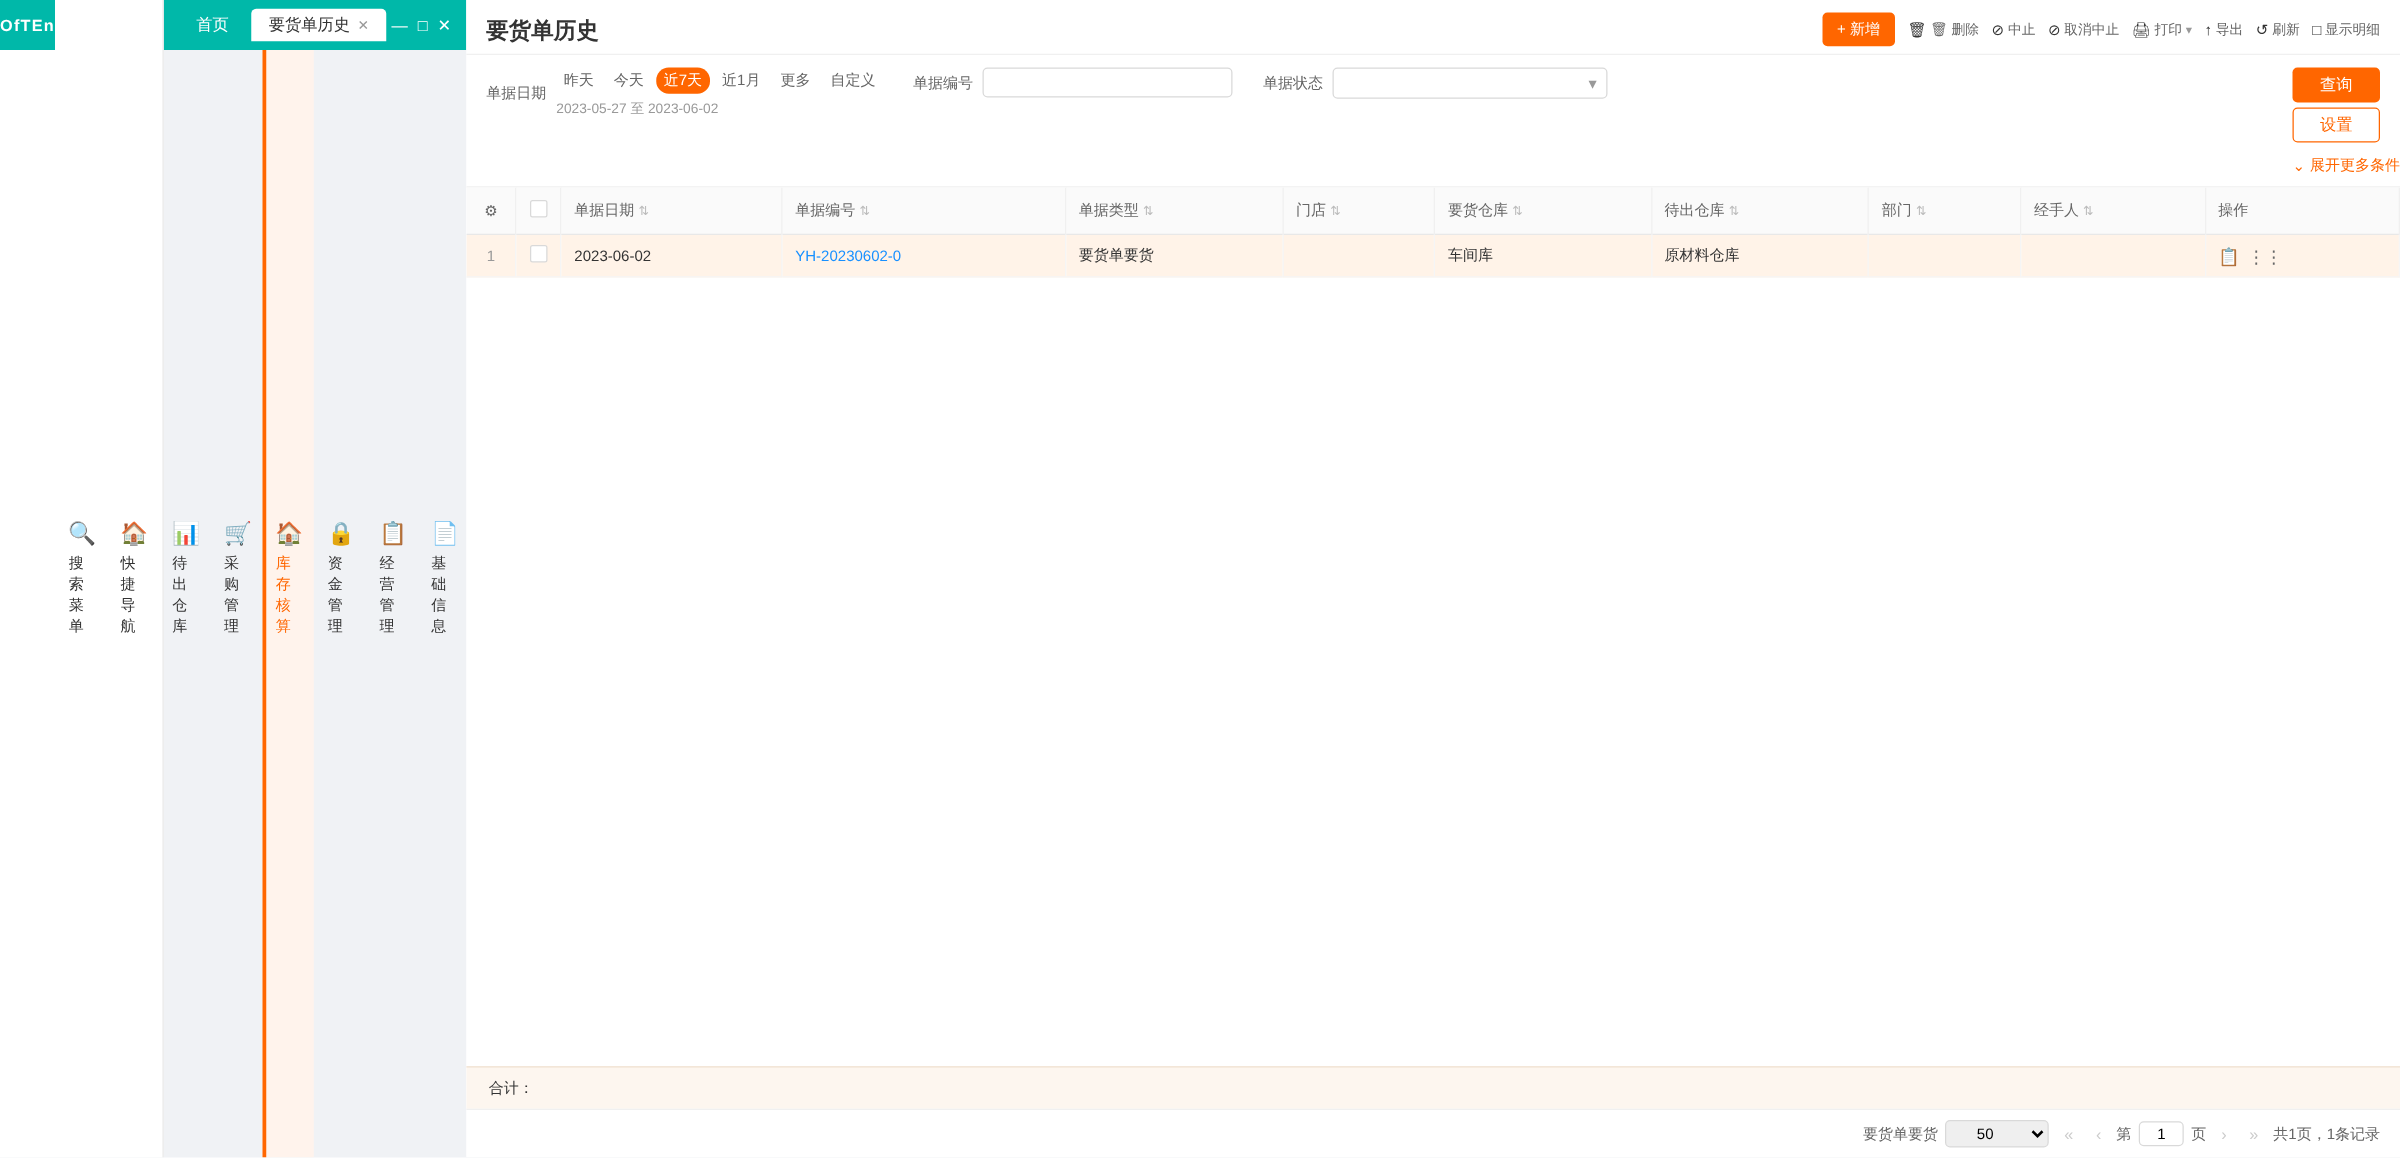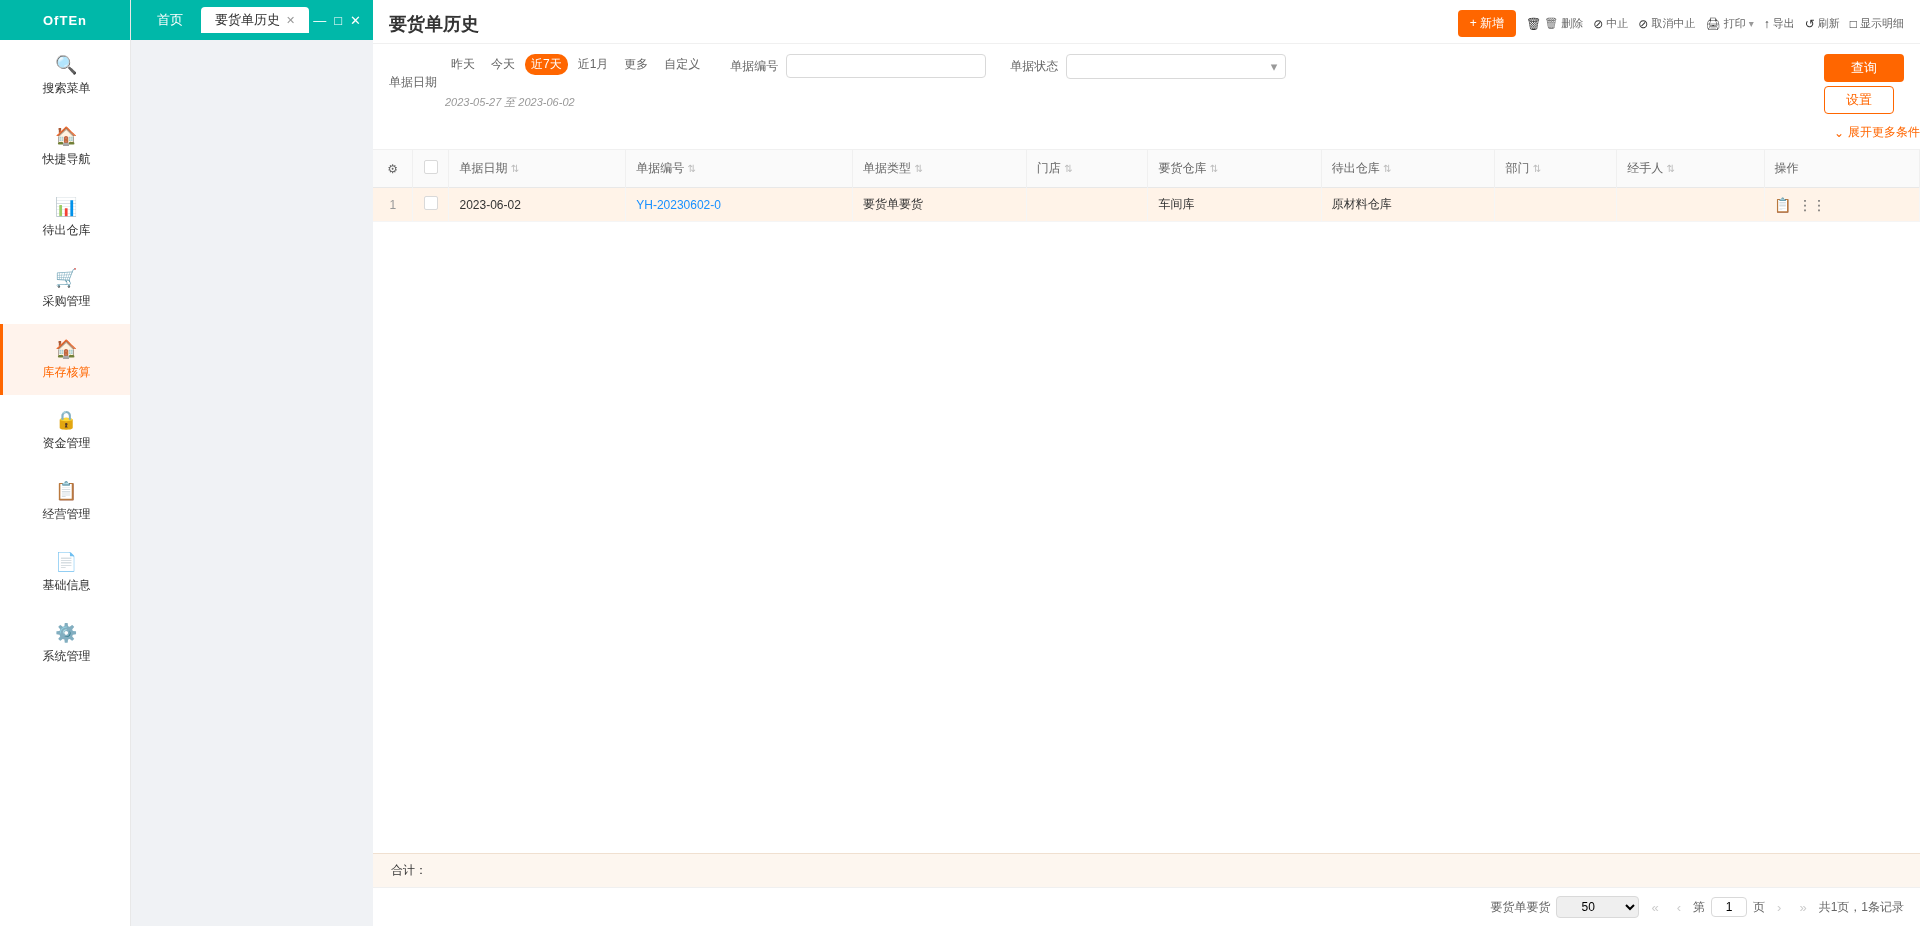--- a/index.html
+++ b/index.html
@@ -3,21 +3,21 @@
   <meta charset="utf-8">
   <style>
     * { box-sizing: border-box; margin: 0; padding: 0; }
     body { font-family: 'Microsoft YaHei', Arial, sans-serif; font-size: 13px; background: #f0f2f5; display: flex; height: 926px; overflow: hidden; }
 
     
     .sidebar {
       width: 131px;
       background: #fff;
       display: flex;
-      flex-direction: column;
+      flex-direction: row;
       border-right: 1px solid #e8e8e8;
       flex-shrink: 0;
     }
     .sidebar-item {
       display: flex;
       flex-direction: column;
       align-items: center;
       justify-content: center;
       padding: 14px 8px;
       cursor: pointer;
@@ -118,21 +118,21 @@
       font-size: 12px;
     }
     .btn-query {
       background: #f60;
       color: #fff;
       border: none;
       border-radius: 4px;
       padding: 5px 16px;
       cursor: pointer;
       font-size: 13px;
-      width: 80px;
+      width: 70px;
     }
     .btn-setting {
       background: #fff;
       color: #f60;
       border: 1px solid #f60;
       border-radius: 4px;
       padding: 4px 16px;
       cursor: pointer;
       font-size: 13px;
       width: 70px;
@@ -142,21 +142,21 @@
       padding: 2px 6px;
       border-radius: 10px;
       cursor: pointer;
       font-size: 12px;
       color: #666;
     }
     .date-shortcut.active {
       background: #f60;
       color: #fff;
     }
-    .date-range { font-size: 11px; color: #999; margin-top: 18px; font-style: italic; }
+    .date-range { font-size: 11px; color: #999; margin-top: 2px; }
     .filter-input {
       border: 1px solid #d9d9d9;
       border-radius: 4px;
       padding: 4px 8px;
       font-size: 12px;
       width: 180px;
       outline: none;
     }
     .filter-select-wrap {
       display: flex;

